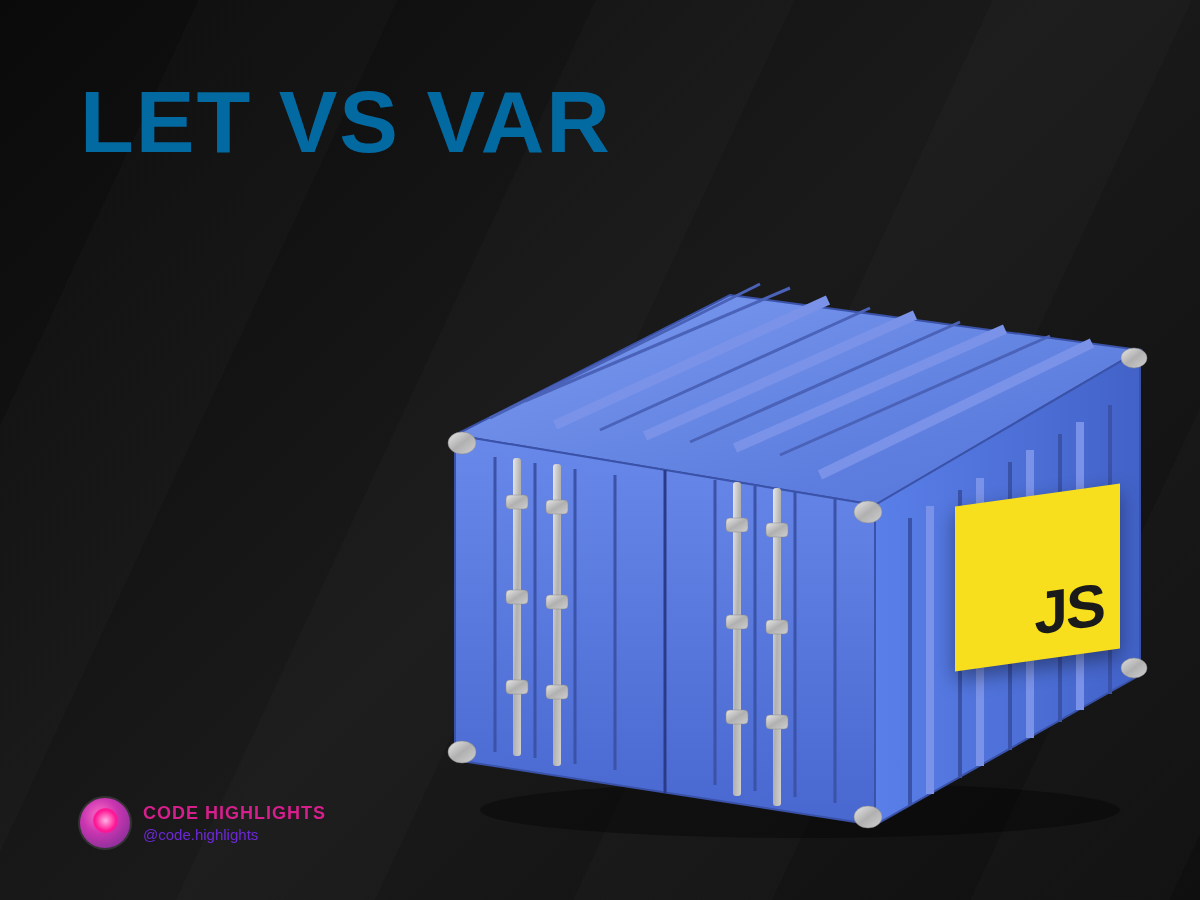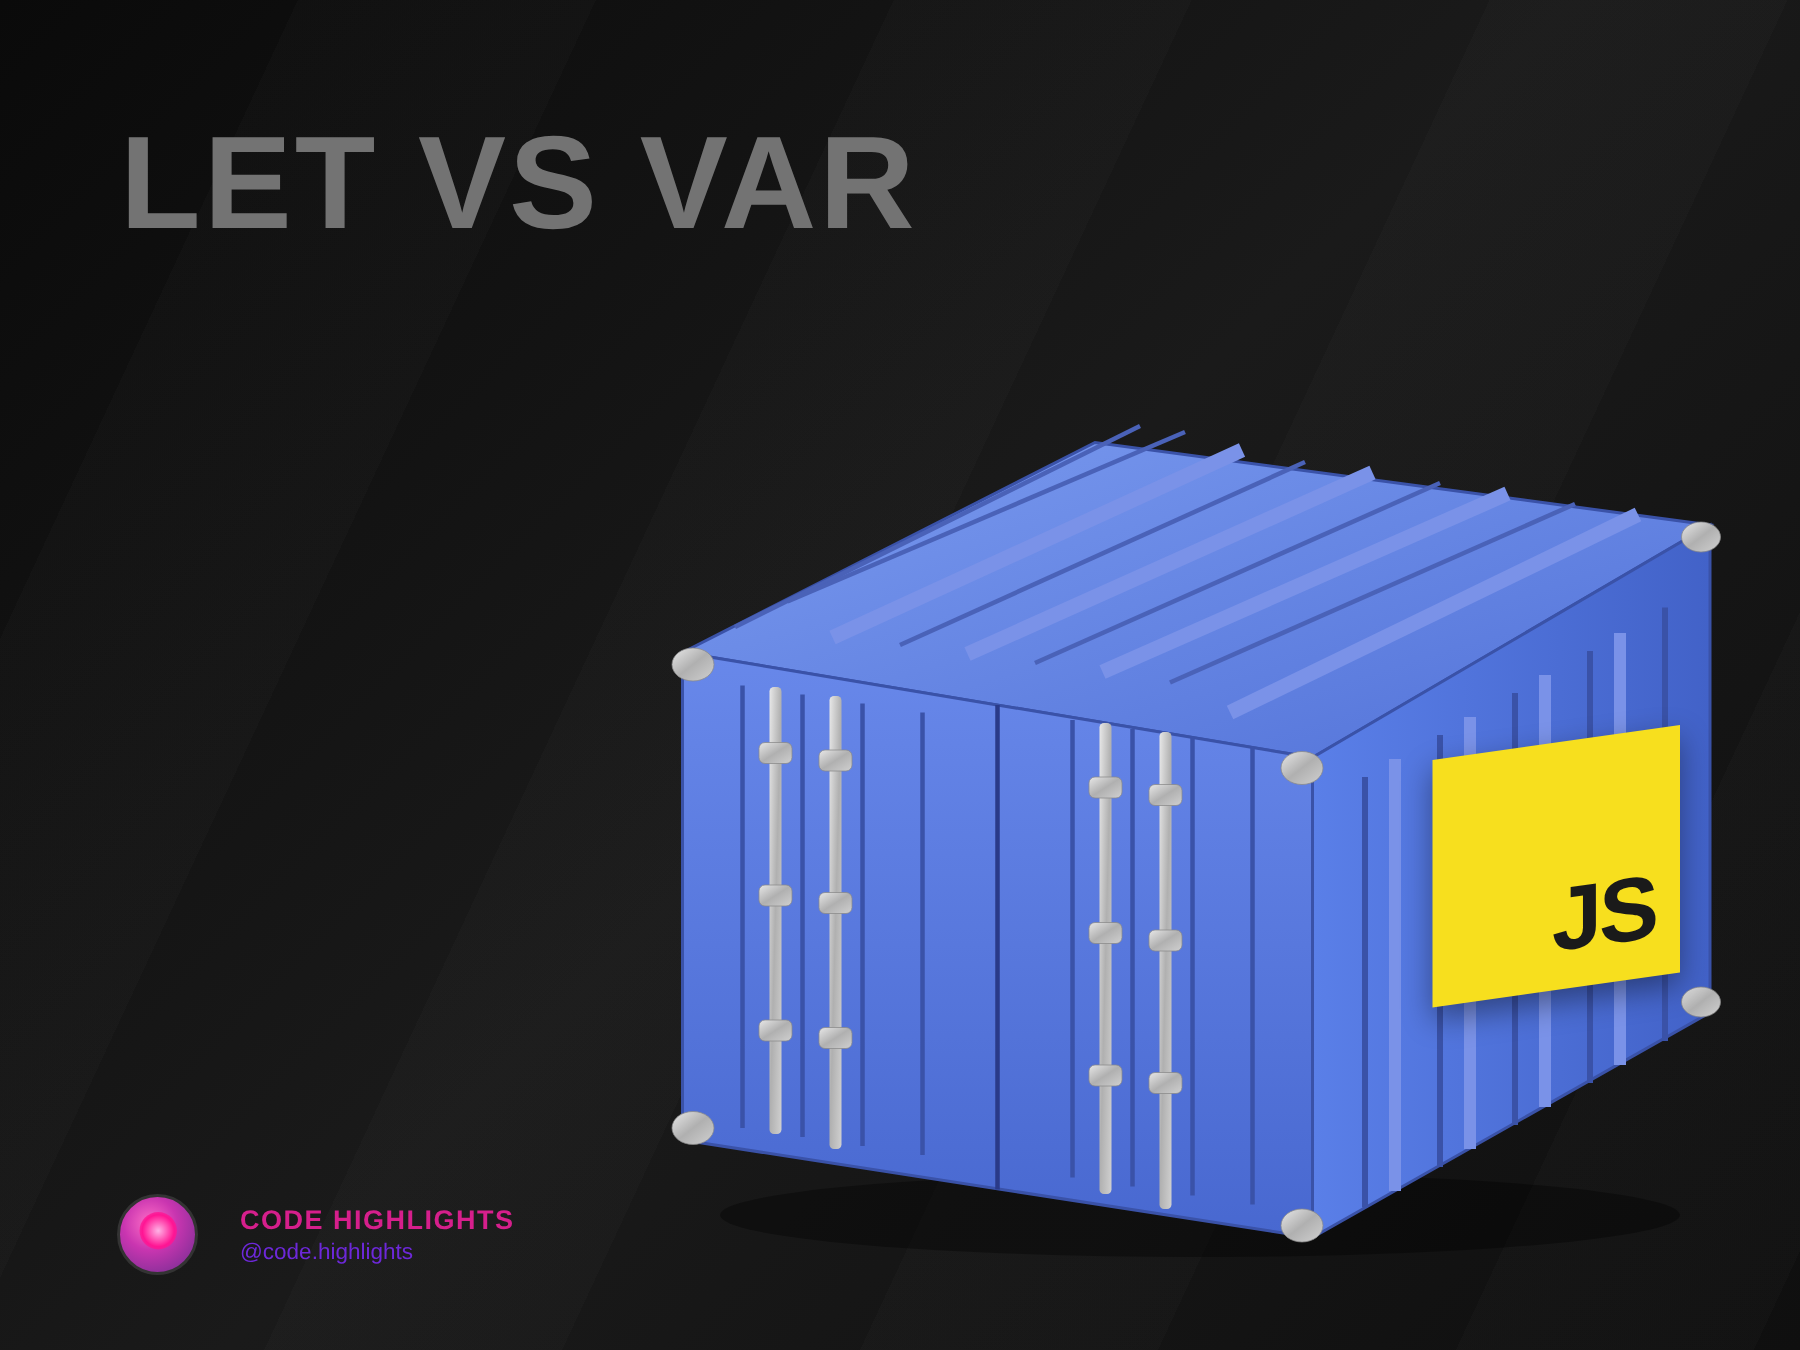--- a/index.html
+++ b/index.html
@@ -33,21 +33,21 @@
   font-size: 88px;
   font-weight: 900;
   letter-spacing: 2px;
   color: #ffffff;
   line-height: 1;
 }
 .title-line2 {
   font-size: 88px;
   font-weight: 900;
   letter-spacing: 2px;
-  color: #737373;
+  color: #0369a1;
   line-height: 1;
   margin-top: 8px;
 }
 .container-graphic {
   position: absolute;
   top: 280px;
   left: 420px;
   width: 750px;
   height: 560px;
 }
@@ -70,21 +70,21 @@
   font-weight: 900;
   color: #1a1a1a;
   letter-spacing: -2px;
 }
 .attribution {
   position: absolute;
   bottom: 50px;
   left: 78px;
   display: flex;
   align-items: center;
-  gap: 28px;
+  gap: 11px;
 }
 .avatar {
   width: 54px;
   height: 54px;
   border-radius: 50%;
   background: radial-gradient(circle at 40% 35%, #ff6ec7 0%, #c935b0 40%, #6b2d8f 100%);
   border: 2px solid #333;
   position: relative;
   overflow: hidden;
 }

